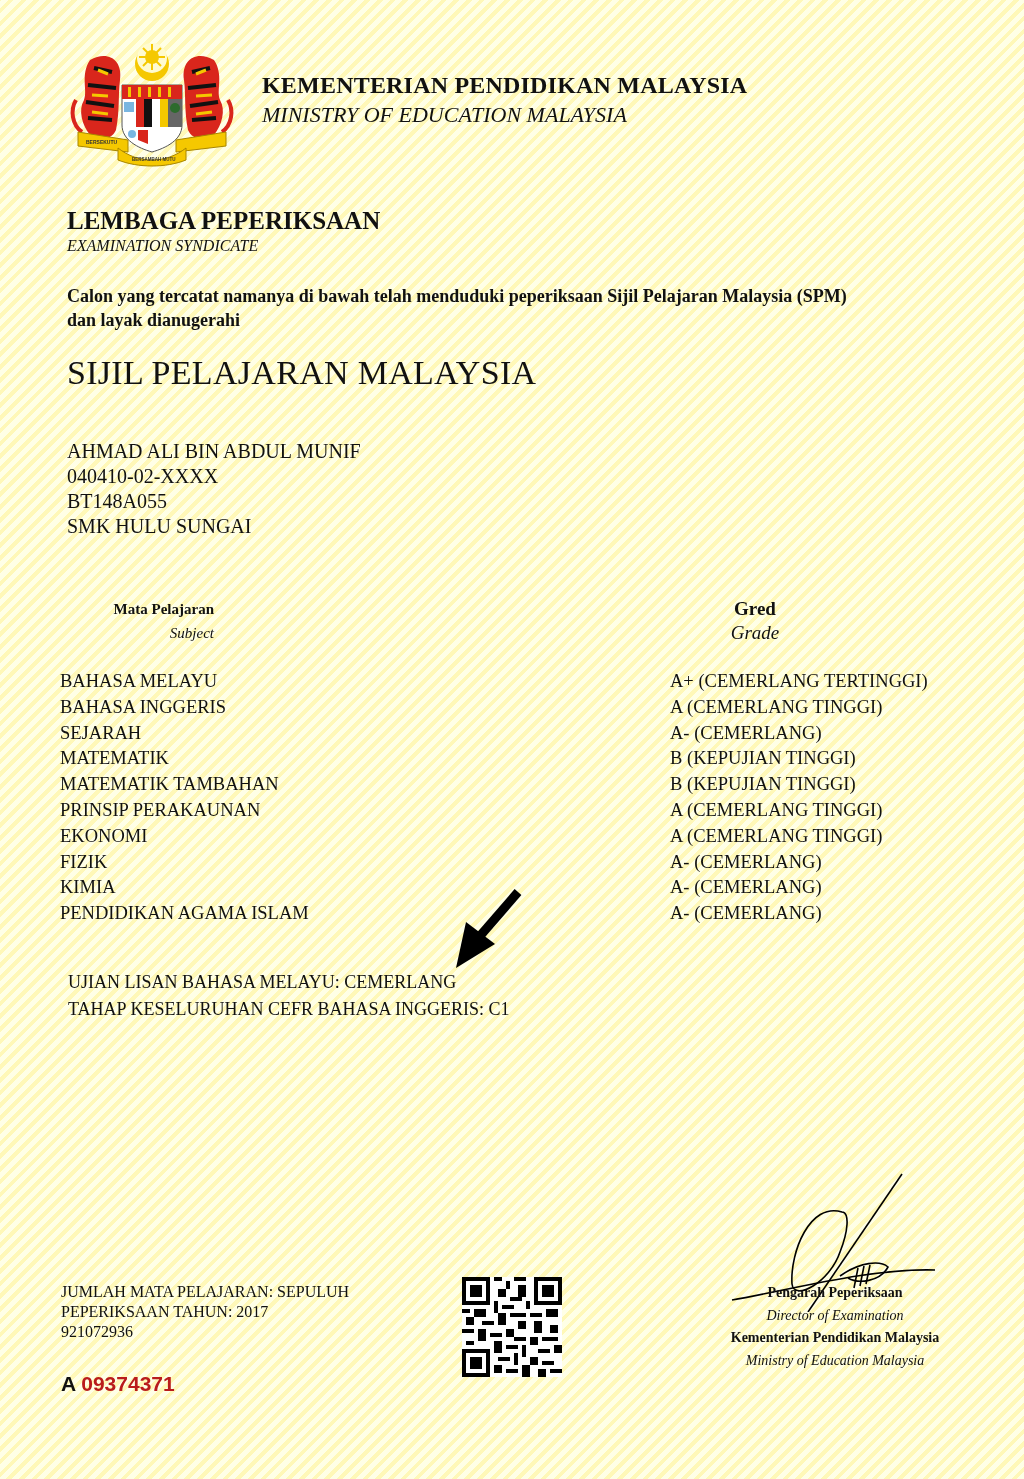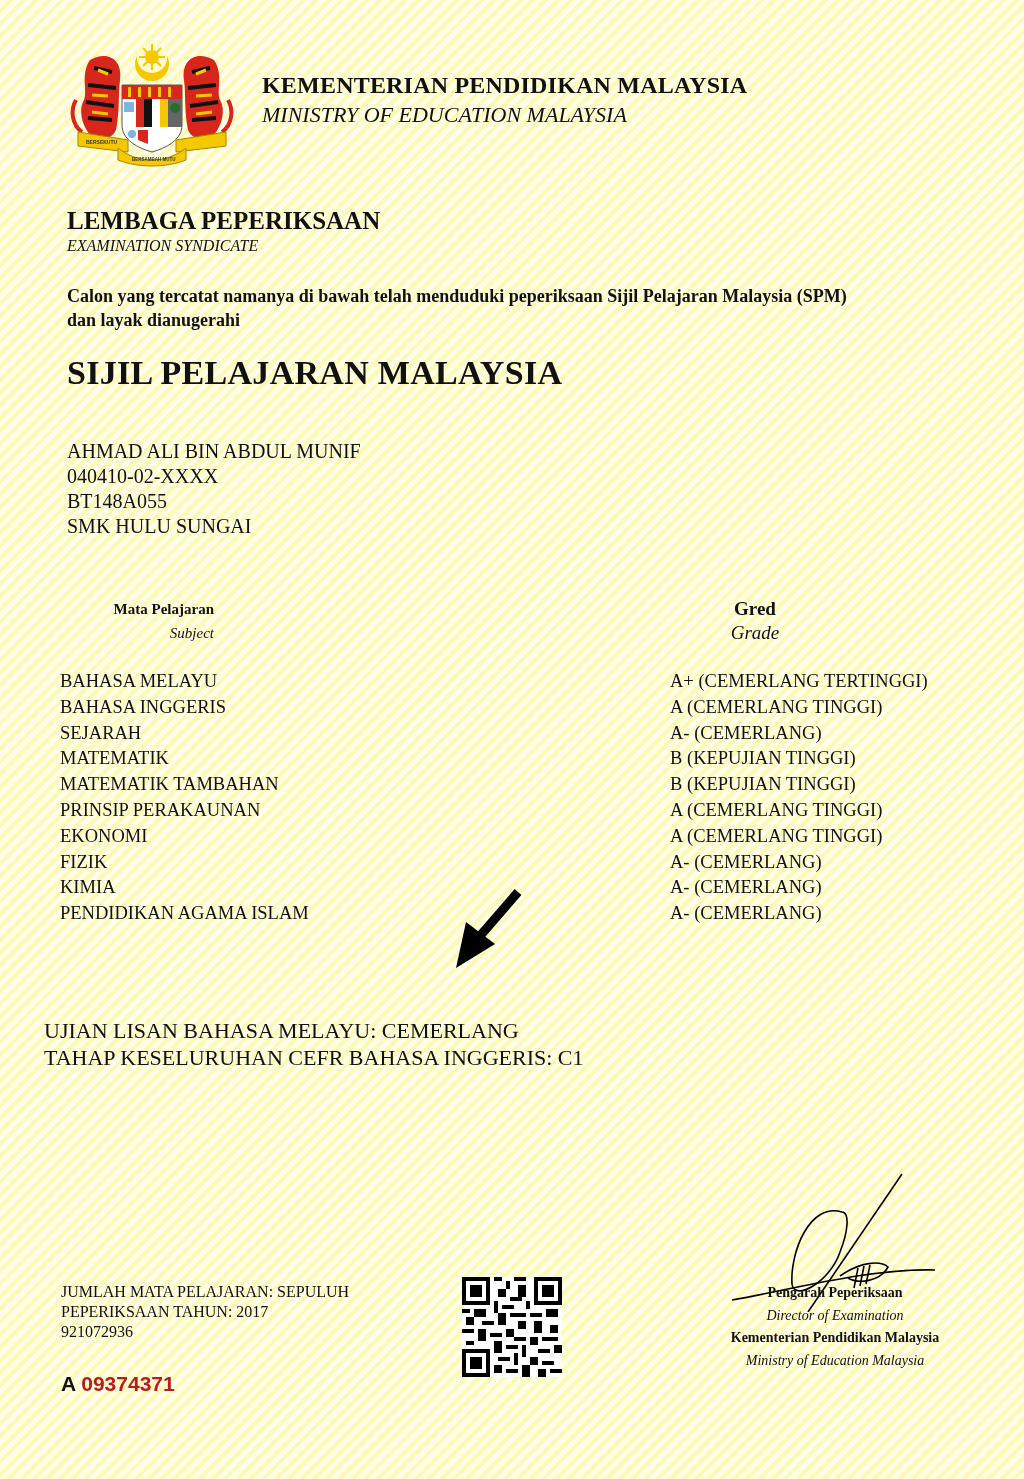--- a/index.html
+++ b/index.html
@@ -24,36 +24,36 @@
     
     #crest { left: 68px; top: 40px; width: 168px; height: 128px; }
     #ministry-name { left: 262px; top: 72px; font-size: 24px; font-weight: bold; letter-spacing: 0.2px; }
     #ministry-name-en { left: 262px; top: 102px; font-size: 22px; font-style: italic; }
 
     #syndicate { left: 67px; top: 207px; font-size: 25px; font-weight: bold; }
     #syndicate-en { left: 67px; top: 237px; font-size: 16px; font-style: italic; }
 
     #intro { left: 67px; top: 284px; width: 900px; font-size: 18px; font-weight: bold; line-height: 24px; }
 
-    #cert-title { left: 67px; top: 354px; font-size: 34px; font-weight: bold; letter-spacing: 0.3px; }
+    #cert-title { left: 67px; top: 354px; font-size: 34px; font-weight: normal; letter-spacing: 0.3px; }
 
     #candidate { left: 67px; top: 439px; font-size: 20px; line-height: 25px; }
     #candidate .name { font-weight: normal; }
 
     
     #hdr-subject { left: 82px; top: 597px; width: 132px; text-align: right; font-size: 15px; line-height: 24px; }
     #hdr-grade { left: 700px; top: 597px; width: 110px; text-align: center; font-size: 19px; line-height: 24px; }
     .hdr-main { font-weight: bold; }
     .hdr-sub { font-style: italic; }
 
     #subjects { left: 60px; top: 669px; font-size: 18.5px; line-height: 25.8px; }
     #grades { left: 670px; top: 669px; font-size: 18.5px; line-height: 25.8px; }
     .row { white-space: nowrap; }
 
-    #extras { left: 44px; top: 969px; font-size: 22px; line-height: 27px; margin-top: 48px; }
+    #extras { left: 68px; top: 969px; font-size: 18px; line-height: 27px; }
 
     #arrow { left: 450px; top: 886px; width: 75px; height: 85px; }
 
     
     #footer-left { left: 61px; top: 1282px; font-size: 16px; line-height: 20px; }
     #serial { left: 61px; top: 1372px; font-family: "Liberation Sans", sans-serif; font-weight: bold; font-size: 21px; }
     #serial .num { color: #b91c1c; }
 
     #qr { left: 462px; top: 1277px; width: 100px; height: 100px; background: #fff; }
 

